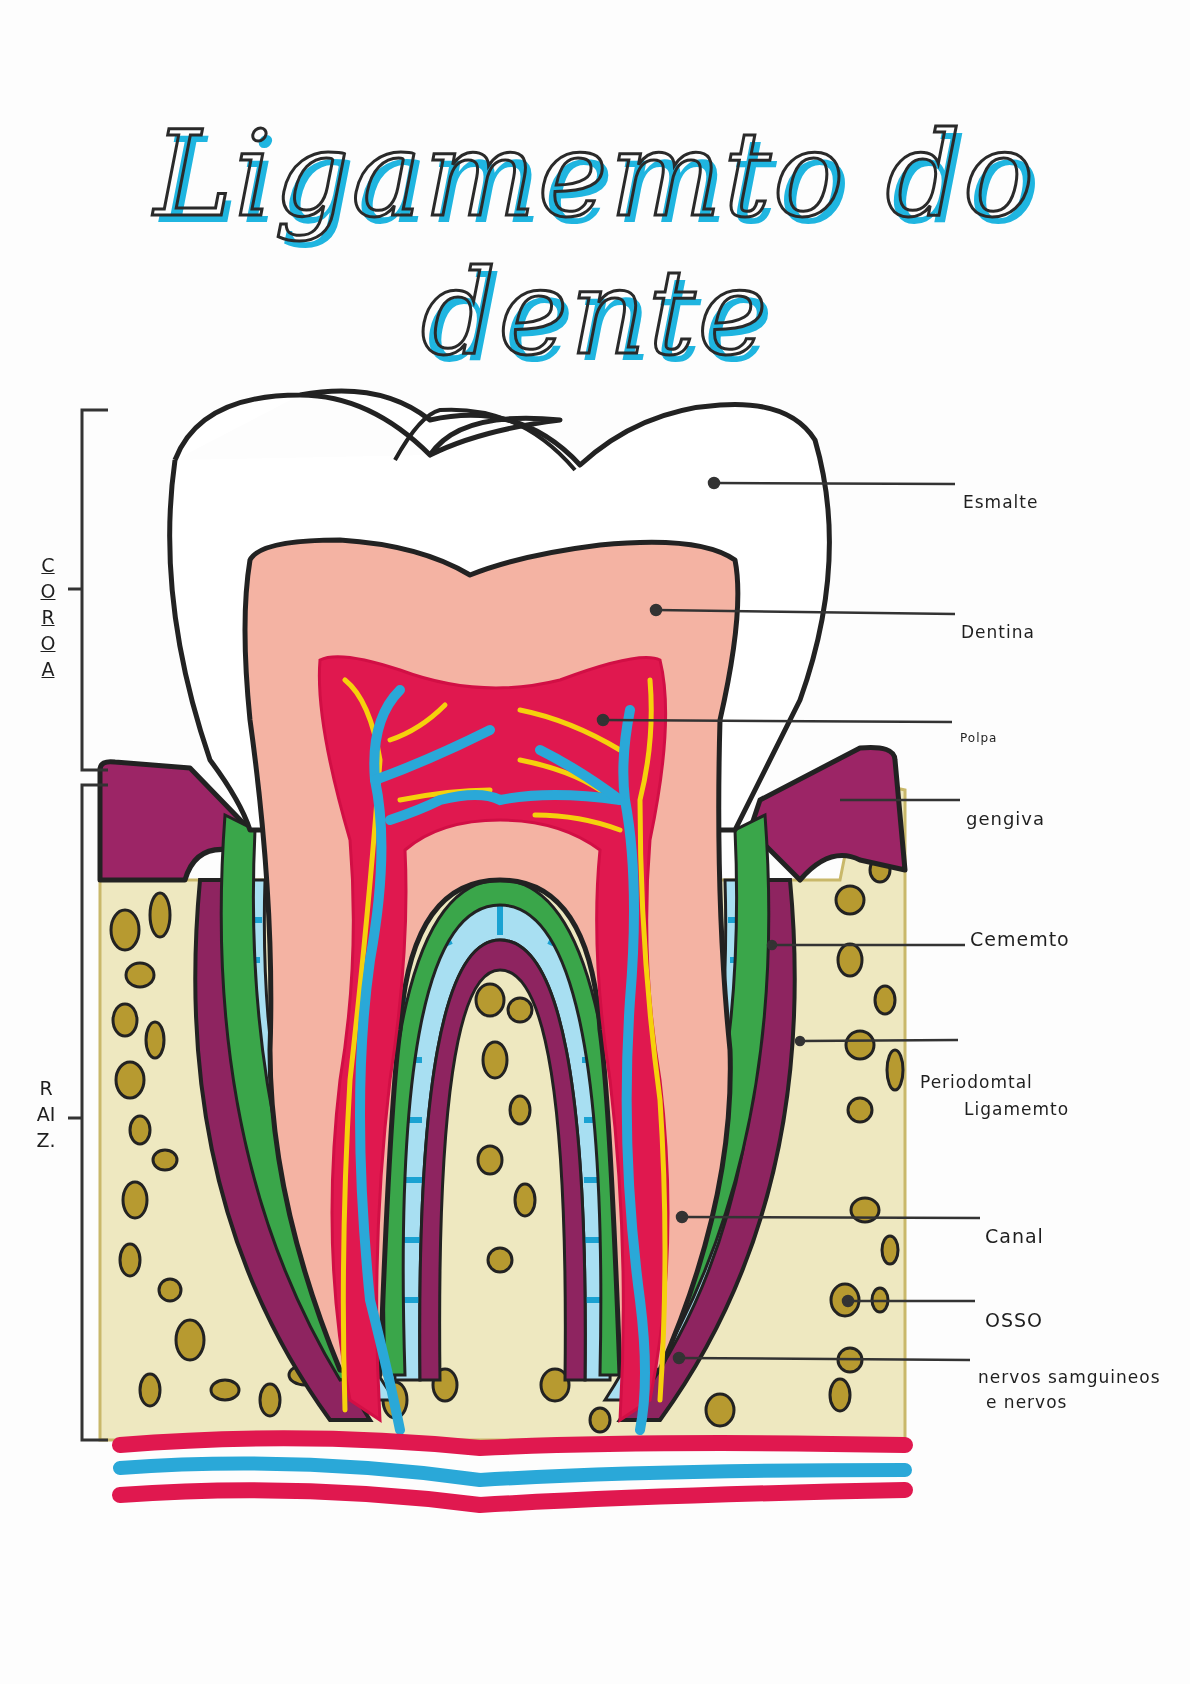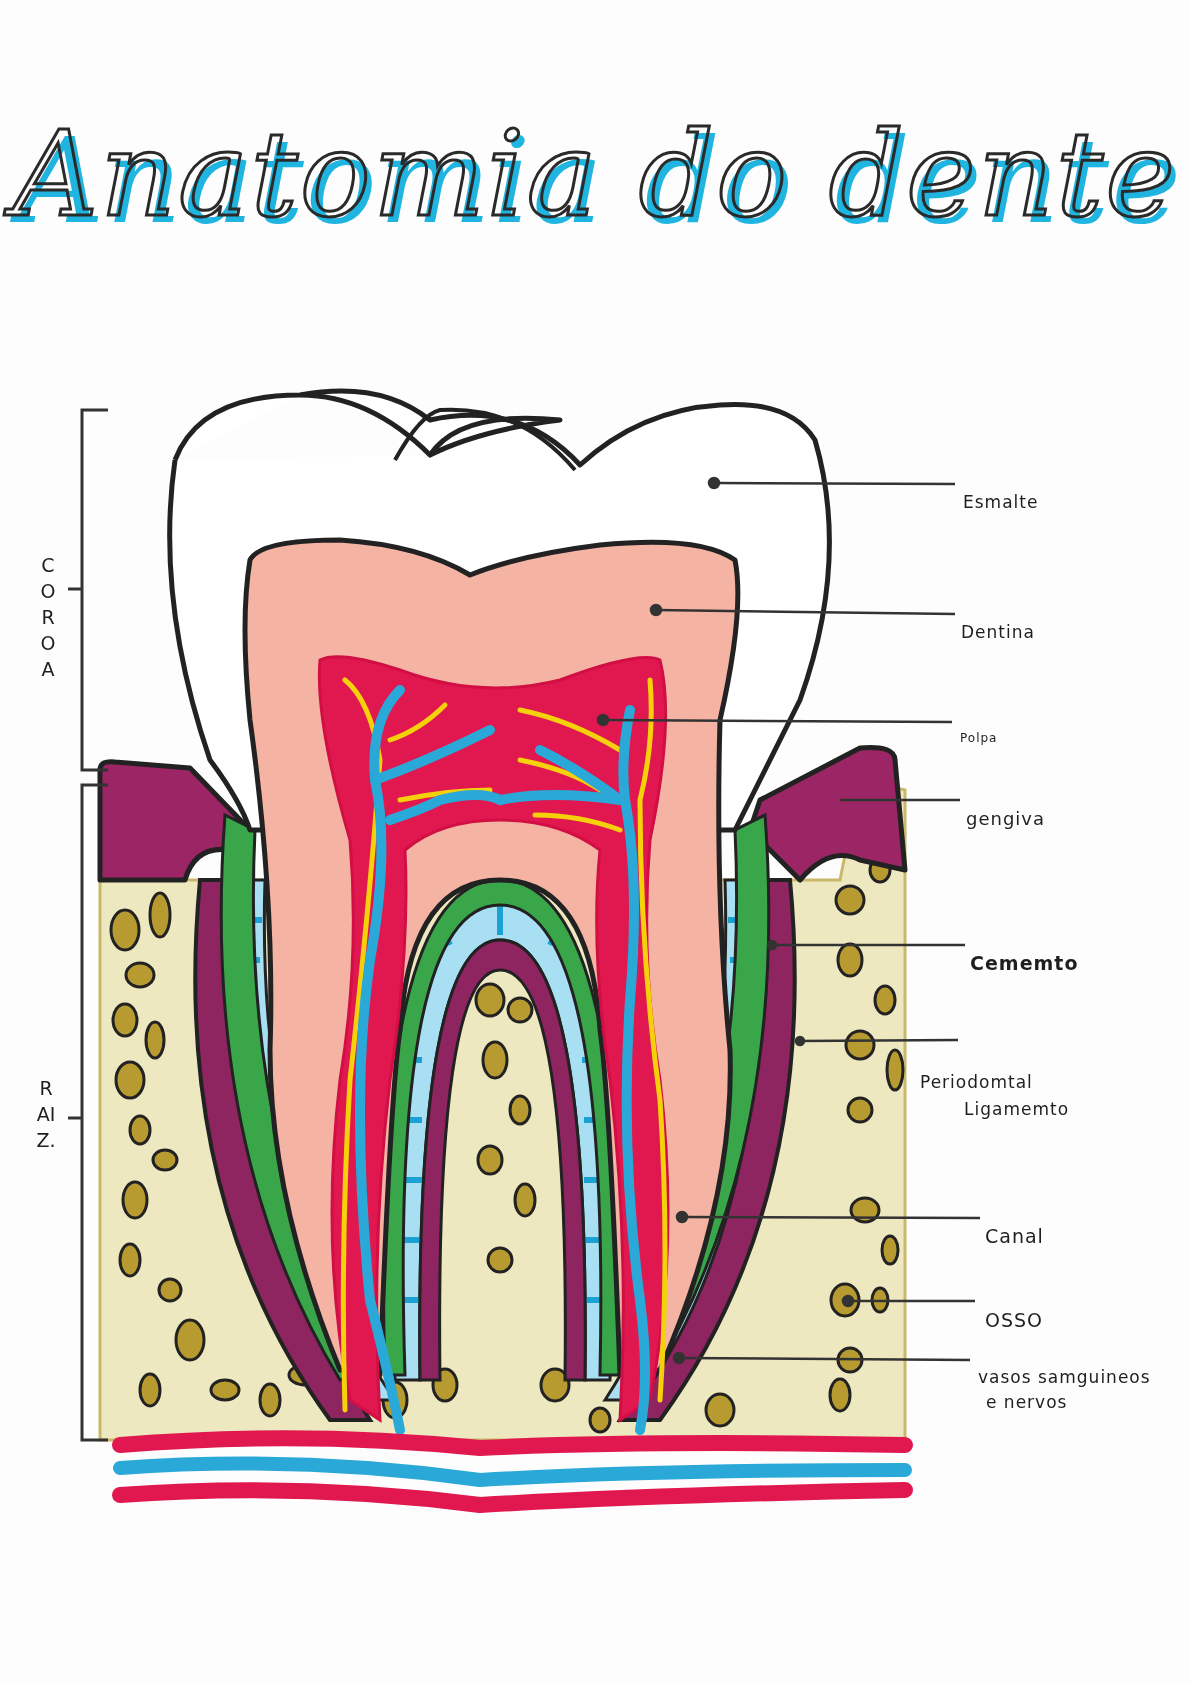--- a/index.html
+++ b/index.html
@@ -10,21 +10,21 @@
     color: transparent; -webkit-text-stroke: 3px #2a2a2a;
     text-shadow: 6px 7px 0 #1fb5e0;
   }
   svg#diagram { position: absolute; left: 0; top: 0; }
   .label { position: absolute; font-family: "DejaVu Sans", sans-serif; font-size: 17px; color: #1f1f1f; letter-spacing: 1px; white-space: nowrap; margin-top: 20px; }
   .vlabel { position: absolute; font-family: "DejaVu Sans", sans-serif; font-size: 19px; color: #1f1f1f; width: 20px; text-align: center; line-height: 26px; word-break: break-all; }
 </style>
 </head>
 <body>
 
-<div id="title">Anatomia do dente</div>
+<div id="title">Ligamemto do dente</div>
 
 <svg id="diagram" width="1190" height="1684" viewBox="0 0 1190 1684">
 
   <path d="M100 880 L100 1440 L905 1440 L905 790 L860 780 L840 880 Z" fill="#eee8c0" stroke="#c9b86a" stroke-width="3"></path>
 
   <g fill="#b79a30" stroke="#222" stroke-width="3">
     <ellipse cx="125" cy="930" rx="14" ry="20"></ellipse>
     <ellipse cx="160" cy="915" rx="10" ry="22"></ellipse>
     <ellipse cx="140" cy="975" rx="14" ry="12"></ellipse>
     <ellipse cx="125" cy="1020" rx="12" ry="16"></ellipse>
@@ -175,26 +175,26 @@
       <line x1="800" y1="1041" x2="958" y2="1040"></line>
     <circle cx="682" cy="1217" r="5"></circle>
       <line x1="682" y1="1217" x2="980" y2="1218"></line>
     <circle cx="848" cy="1301" r="5"></circle>
       <line x1="848" y1="1301" x2="975" y2="1301"></line>
     <circle cx="679" cy="1358" r="5"></circle>
       <line x1="679" y1="1358" x2="970" y2="1360"></line>
   </g>
 </svg>
 
-<div class="vlabel" style="left:38px; top:552px;">COROA</div>
+<div class="vlabel" style="left:38px; top:552px;text-decoration:underline;">COROA</div>
 <div class="vlabel" style="left:36px; top:1075px;">RAIZ.</div>
 
 <div class="label" style="left:963px; top:472px;">Esmalte</div>
 <div class="label" style="left:961px; top:602px;">Dentina</div>
 <div class="label" style="left:960px; top:711px; font-size:12px;">Polpa</div>
 <div class="label" style="left:966px; top:788px; font-size:18px;">gengiva</div>
-<div class="label" style="left:970px; top:932px; font-size:19px;font-weight:bold;">Cememto</div>
+<div class="label" style="left:970px; top:908px; font-size:19px;">Cememto</div>
 <div class="label" style="left:964px; top:1079px;">Ligamemto</div>
 <div class="label" style="left:920px; top:1052px;">Periodomtal</div>
 <div class="label" style="left:985px; top:1205px; font-size:19px;">Canal</div>
 <div class="label" style="left:985px; top:1289px; font-size:19px;">OSSO</div>
-<div class="label" style="left:978px; top:1347px;">vasos samguineos</div>
+<div class="label" style="left:978px; top:1347px;">nervos samguineos</div>
 <div class="label" style="left:986px; top:1372px;text-align:right;">e nervos</div>
 
 </body></html>

